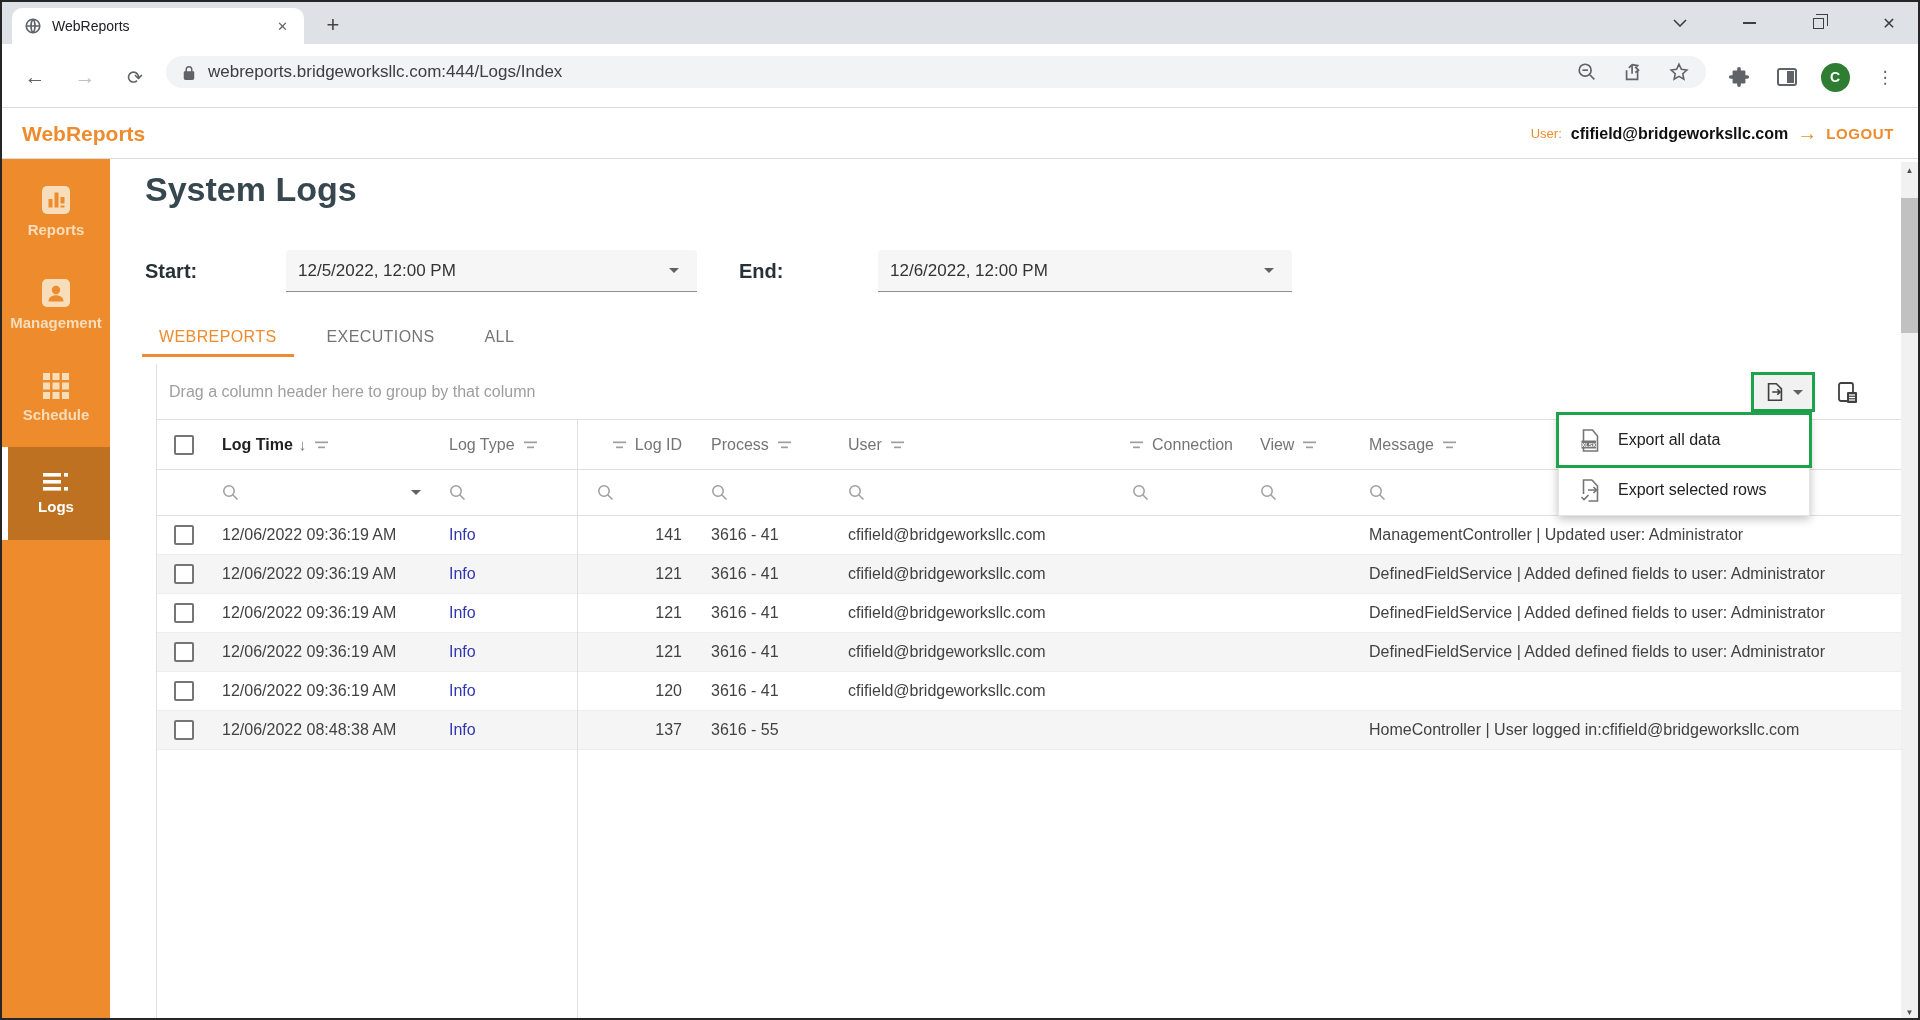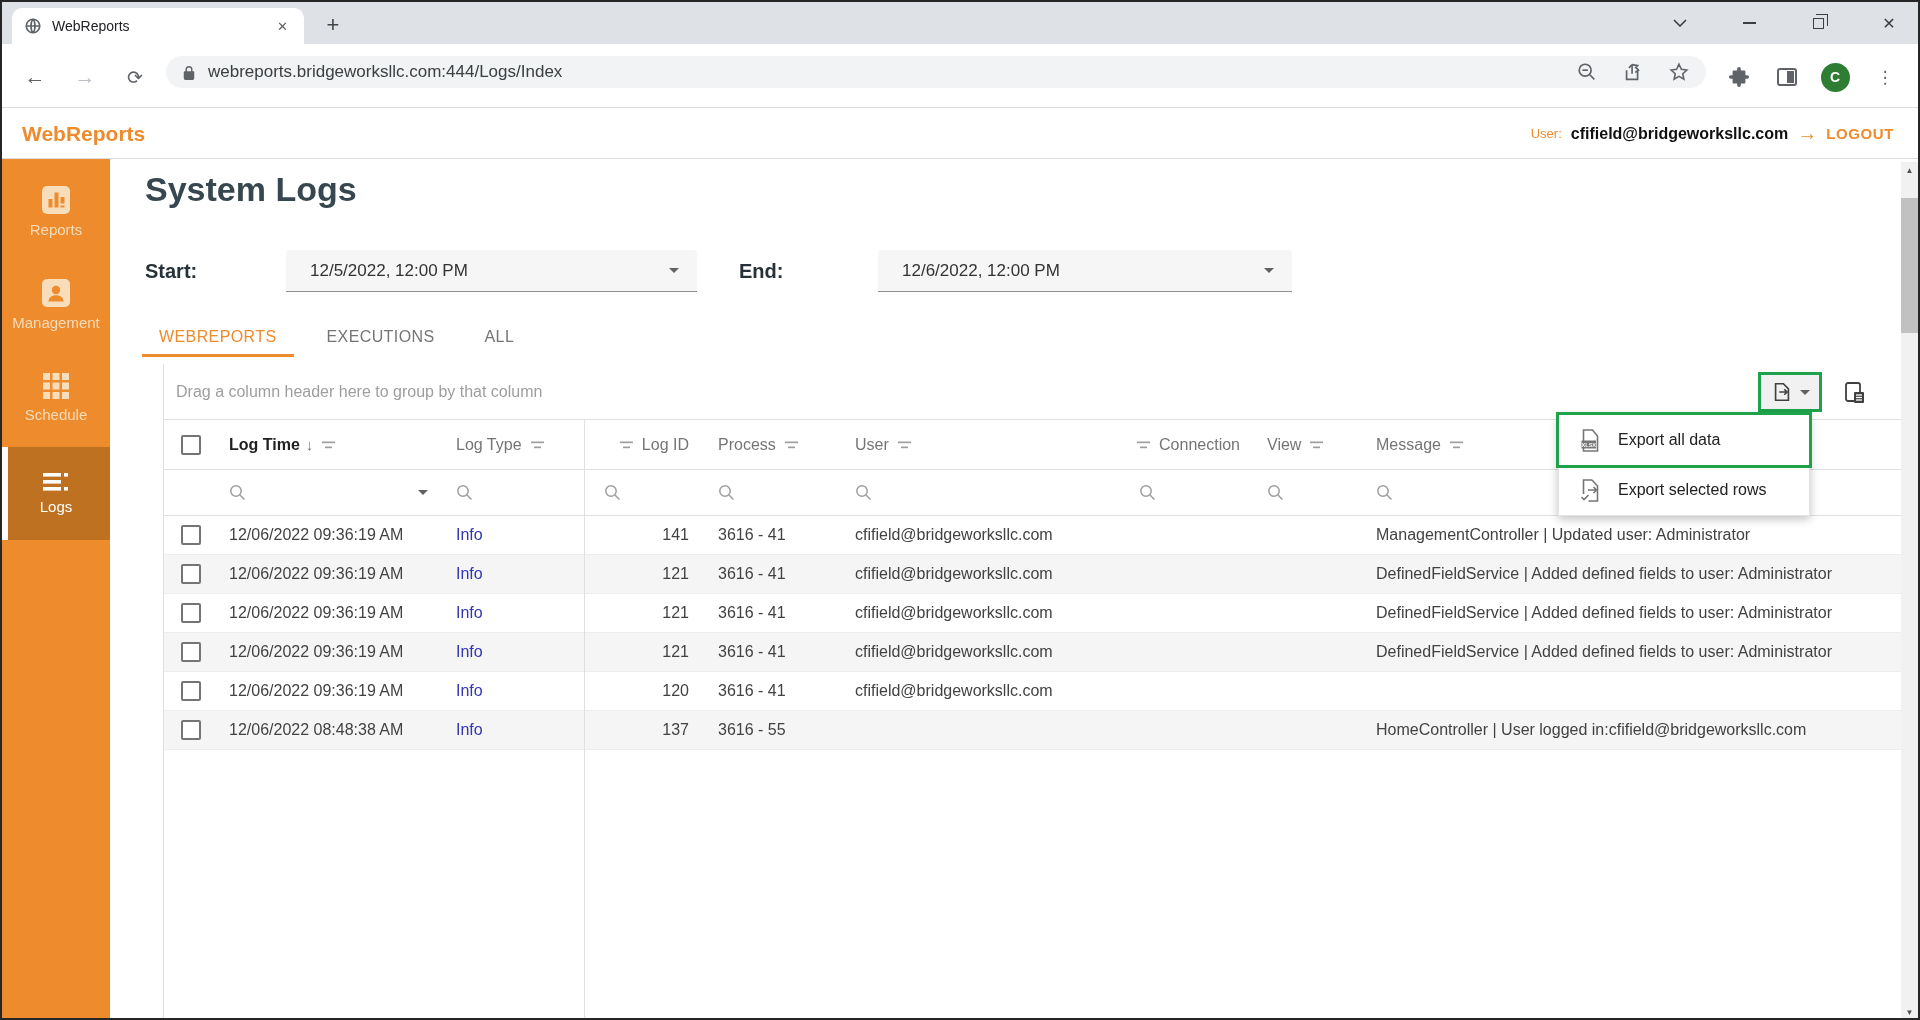--- a/index.html
+++ b/index.html
@@ -46,47 +46,47 @@
   .appheader { position:absolute; left:0; top:107px; width:100%; height:50px; background:#fff;
                border-bottom:1px solid #DCDCDC; display:flex; align-items:center; }
   .logo { color:#ED8B2D; font-size:21px; font-weight:bold; margin-left:20px; }
   .userarea { margin-left:auto; margin-right:24px; display:flex; align-items:center; gap:9px; }
   .user-label { color:#ED8B2D; font-size:13px; }
   .user-email { color:#111; font-size:16px; font-weight:bold; }
   .logout-arrow { color:#ED8B2D; font-size:20px; font-weight:bold; }
   .logout { color:#ED8B2D; font-size:15px; font-weight:bold; letter-spacing:.6px; }
 
   
-  .sidebar { position:absolute; left:0; top:157px; width:108px; height:861px; background:#ED8B2D; }
+  .sidebar { position:absolute; left:0; top:157px; width:108px; height:861px; background:#ED8B2D;font-weight:bold; }
   .side-item { position:relative; height:93px; display:flex; flex-direction:column; align-items:center;
                justify-content:center; gap:7px; color:#F8DDBB; }
   .side-item:first-child { margin-top:6px; }
   .side-item .lbl { font-size:15px; }
   .side-item.active { background:#BD7121; color:#fff; margin-top:3px; }
   .side-item.active::before { content:""; position:absolute; left:0; top:0; width:6px; height:100%; background:#fff; }
 
   
   .page-title { position:absolute; left:143px; top:168px; font-size:34px; font-weight:bold; color:#37474F; }
   .date-label { position:absolute; top:248px; height:42px; line-height:42px; font-size:20px;
                 font-weight:bold; color:#263238; }
   .lbl-start { left:143px; } .lbl-end { left:737px; }
   .picker { position:absolute; top:248px; height:42px; background:#F6F6F6; border-bottom:1px solid #8F8F8F;
             border-radius:4px 4px 0 0; display:flex; align-items:center; font-size:17px; color:#333; }
   .pk-start { left:284px; width:411px; } .pk-end { left:876px; width:414px; }
-  .picker .val { margin-left:24px; }
+  .picker .val { margin-left:12px; }
   .caret { width:0; height:0; border-left:5px solid transparent; border-right:5px solid transparent;
            border-top:5px solid #616161; margin-left:auto; margin-right:18px; }
 
   .tabs { position:absolute; left:140px; top:318px; display:flex; }
   .vtab { height:37px; line-height:34px; padding:0 17px; font-size:16px; letter-spacing:.4px; color:#757575; }
   .vtab.active { color:#ED8B2D; border-bottom:3px solid #ED8B2D; }
   .vtab + .vtab { margin-left:16px; }
 
   
-  .grid { position:absolute; left:161px; top:362px; width:1751px; height:656px;
+  .grid { position:absolute; left:154px; top:362px; width:1751px; height:656px;
           border-left:1px solid #E0E0E0; font-size:16px; color:#424242; }
   .vdivider { position:absolute; left:420px; top:56px; bottom:0; width:1px; background:#E0E0E0; }
   .group-panel { height:56px; border-bottom:1px solid #E0E0E0; display:flex; align-items:center;
                  color:#9E9E9E; padding-left:12px; position:relative; }
   .export-btn { position:absolute; left:1594px; top:8px; width:64px; height:40px; background:#F1F1F1;
                 border:3px solid #1FA24C; display:flex; align-items:center; justify-content:center; gap:7px; }
   .colchooser-btn { position:absolute; left:1676px; top:14px; width:30px; height:30px;
                     display:flex; align-items:center; justify-content:center; }
   .t-hdr { display:flex; height:50px; align-items:center; border-bottom:1px solid #E0E0E0; color:#757575; }
   .t-hdr .sorted { color:#212121; font-weight:bold; }

